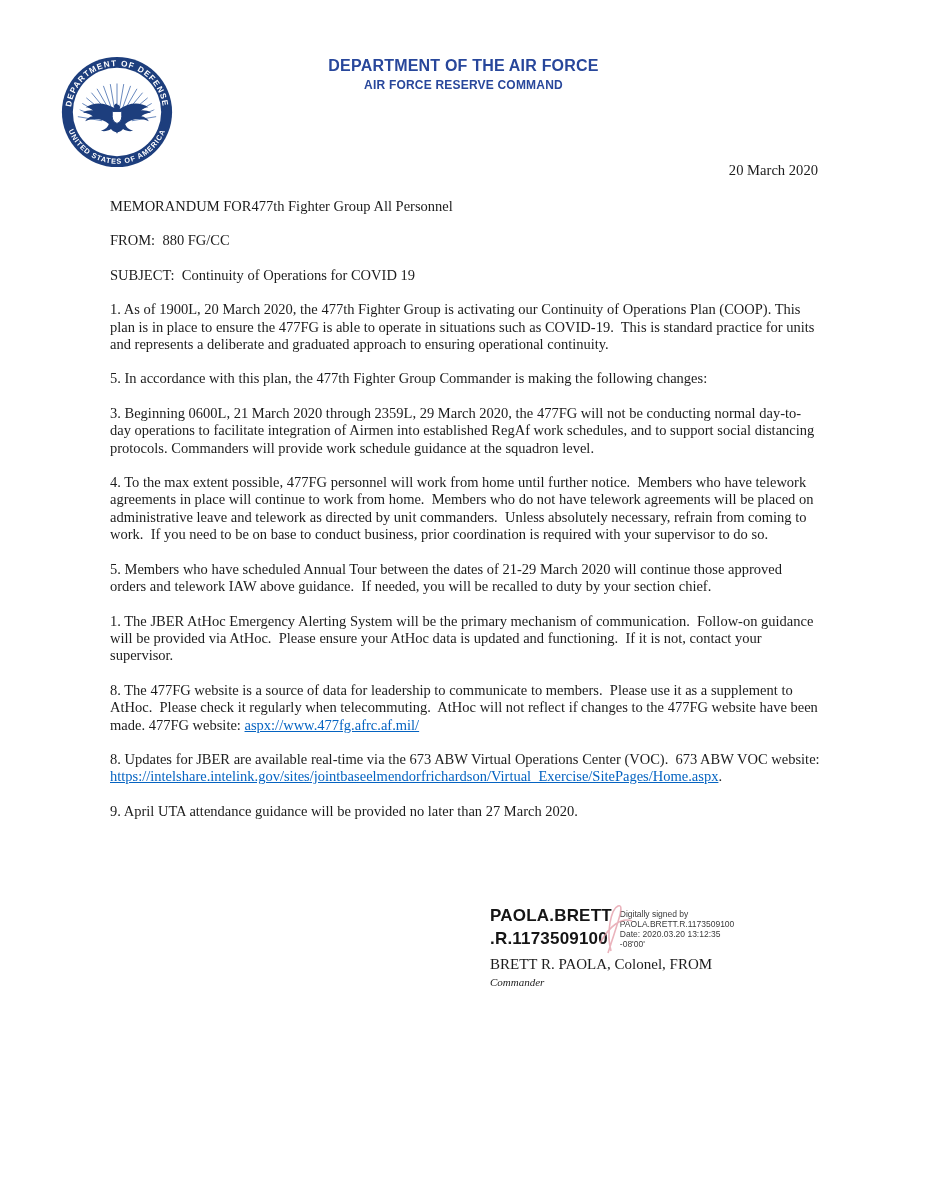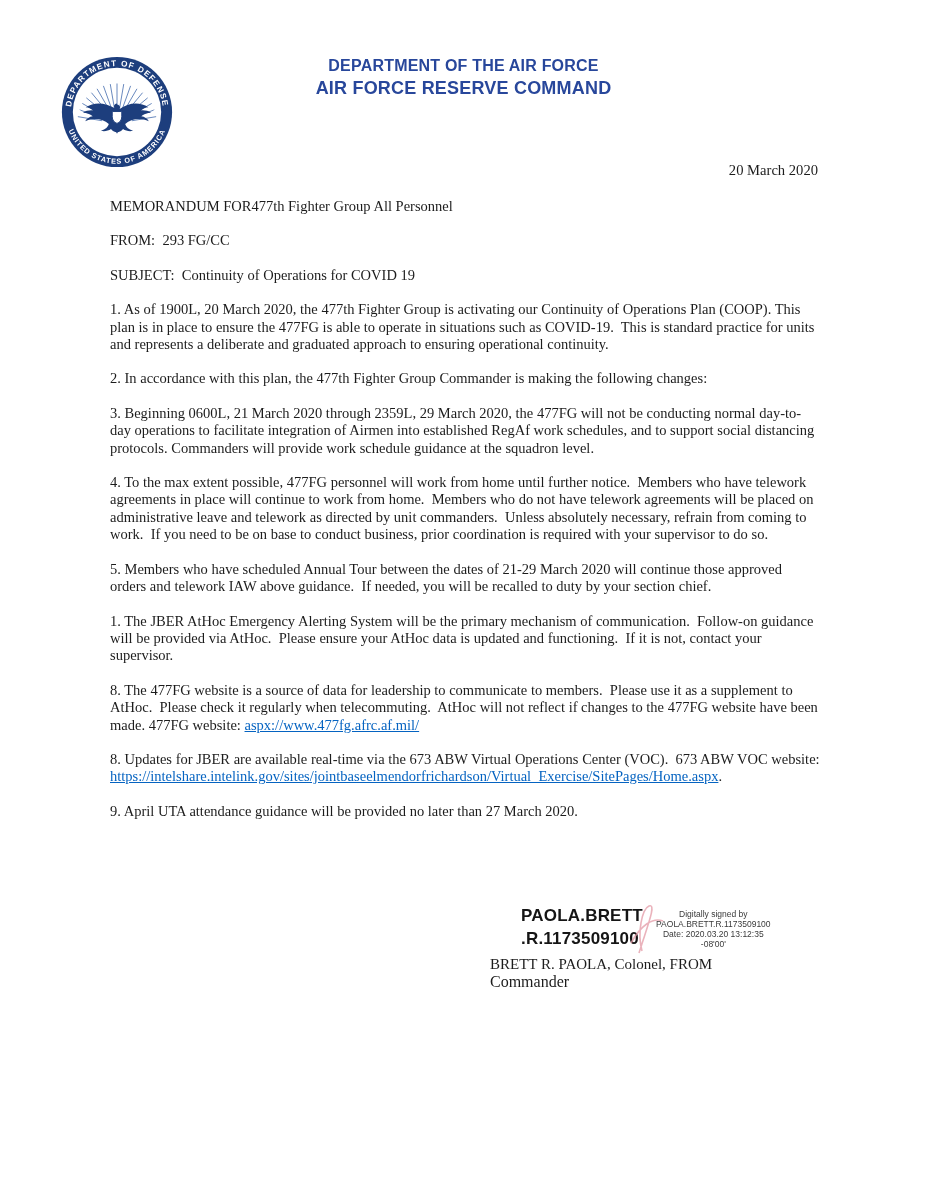--- a/index.html
+++ b/index.html
@@ -5,37 +5,37 @@
   html,body { margin:0; padding:0; background:#ffffff; }
   .page {
     position:relative; width:927px; height:1200px; background:#ffffff;
     font-family:"Liberation Serif", serif; color:#1c1c1c; overflow:hidden;
   }
   
   .seal { position:absolute; left:60px; top:53px; width:114px; height:118px; }
   .letterhead { position:absolute; left:0; right:0; top:57px; text-align:center;
     font-family:"Liberation Sans", sans-serif; font-weight:bold; color:#28479b; }
   .letterhead .dept { font-size:16px; letter-spacing:.2px; }
-  .letterhead .cmd  { font-size:18px; margin-top:3px; letter-spacing:.2px; }
+  .letterhead .cmd  { font-size:12px; margin-top:3px; letter-spacing:.2px; }
   .date { position:absolute; right:109px; top:162px; font-size:14.6px;margin-left:22px; }
   
   .bodytext { position:absolute; left:108px; top:198px; width:712px;
     font-size:14.5px; line-height:17.4px; }
   .bodytext p { margin:0 0 17px 2px; white-space:pre-wrap; overflow-wrap:break-word; }
   a.doclink { color:#0563c1; text-decoration:underline; cursor:pointer; }
   
   .sig { position:absolute; left:490px; top:905px; }
-  .sig-row { position:relative; display:flex; align-items:flex-start;margin-left:31px; }
+  .sig-row { position:relative; display:flex; align-items:flex-start; }
   .sig-big { font-family:"Liberation Sans", sans-serif; font-weight:bold;
     font-size:17px; line-height:22.5px; color:#151515; letter-spacing:.2px; white-space:nowrap; }
   .sig-small { font-family:"Liberation Sans", sans-serif; font-size:8.5px;
-    line-height:10px; color:#3a3a3a; margin-left:8px; padding-top:4px; width:125px;text-align:center; }
+    line-height:10px; color:#3a3a3a; margin-left:8px; padding-top:4px; width:125px; }
   .scribble { position:absolute; left:104px; top:-8px; width:44px; height:68px; pointer-events:none; }
   .sig-name  { font-size:15px; margin-top:5px; line-height:18px; }
-  .sig-title { font-size:16px; line-height:18px; }
+  .sig-title { font-size:11px; line-height:18px;font-style:italic; }
 </style>
 </head>
 <body>
 
 <div class="page">
 
   <svg class="seal" viewBox="0 0 120 120" aria-hidden="true">
     <circle cx="60" cy="60" r="58" fill="#1d3e7d"></circle>
     <circle cx="60" cy="60" r="46.5" fill="#ffffff"></circle>
 
@@ -61,25 +61,25 @@
 
   <div class="letterhead">
     <div class="dept">DEPARTMENT OF THE AIR FORCE</div>
     <div class="cmd">AIR FORCE RESERVE COMMAND</div>
   </div>
 
   <div class="date">20 March 2020</div>
 
   <div class="bodytext">
     <p>MEMORANDUM FOR477th Fighter Group All Personnel</p>
-    <p>FROM:  293 FG/CC</p>
+    <p>FROM:  880 FG/CC</p>
     <p>SUBJECT:  Continuity of Operations for COVID 19</p>
 
     <p>1. As of 1900L, 20 March 2020, the 477th Fighter Group is activating our Continuity of Operations Plan (COOP). This plan is in place to ensure the 477FG is able to operate in situations such as COVID-19.  This is standard practice for units and represents a deliberate and graduated approach to ensuring operational continuity.</p>
-    <p>2. In accordance with this plan, the 477th Fighter Group Commander is making the following changes:</p>
+    <p>5. In accordance with this plan, the 477th Fighter Group Commander is making the following changes:</p>
     <p>3. Beginning 0600L, 21 March 2020 through 2359L, 29 March 2020, the 477FG will not be conducting normal day-to-day operations to facilitate integration of Airmen into established RegAf work schedules, and to support social distancing protocols. Commanders will provide work schedule guidance at the squadron level.</p>
     <p>4. To the max extent possible, 477FG personnel will work from home until further notice.  Members who have telework agreements in place will continue to work from home.  Members who do not have telework agreements will be placed on administrative leave and telework as directed by unit commanders.  Unless absolutely necessary, refrain from coming to work.  If you need to be on base to conduct business, prior coordination is required with your supervisor to do so.</p>
     <p>5. Members who have scheduled Annual Tour between the dates of 21-29 March 2020 will continue those approved orders and telework IAW above guidance.  If needed, you will be recalled to duty by your section chief.</p>
     <p>1. The JBER AtHoc Emergency Alerting System will be the primary mechanism of communication.  Follow-on guidance will be provided via AtHoc.  Please ensure your AtHoc data is updated and functioning.  If it is not, contact your supervisor.</p>
 
     <p><span>8. The 477FG website is a source of data for leadership to communicate to members.  Please use it as a supplement to AtHoc.  Please check it regularly when telecommuting.  AtHoc will not reflect if changes to the 477FG website have been made. 477FG website: </span><a class="doclink" href="#">aspx://www.477fg.afrc.af.mil/</a><span></span></p>
 
     <p><span>8. Updates for JBER are available real-time via the 673 ABW Virtual Operations Center (VOC).  673 ABW VOC website: </span><a class="doclink" href="#">https://intelshare.intelink.gov/sites/jointbaseelmendorfrichardson/Virtual_Exercise/SitePages/Home.aspx</a><span>.</span></p>
 
     <p>9. April UTA attendance guidance will be provided no later than 27 March 2020.</p>

